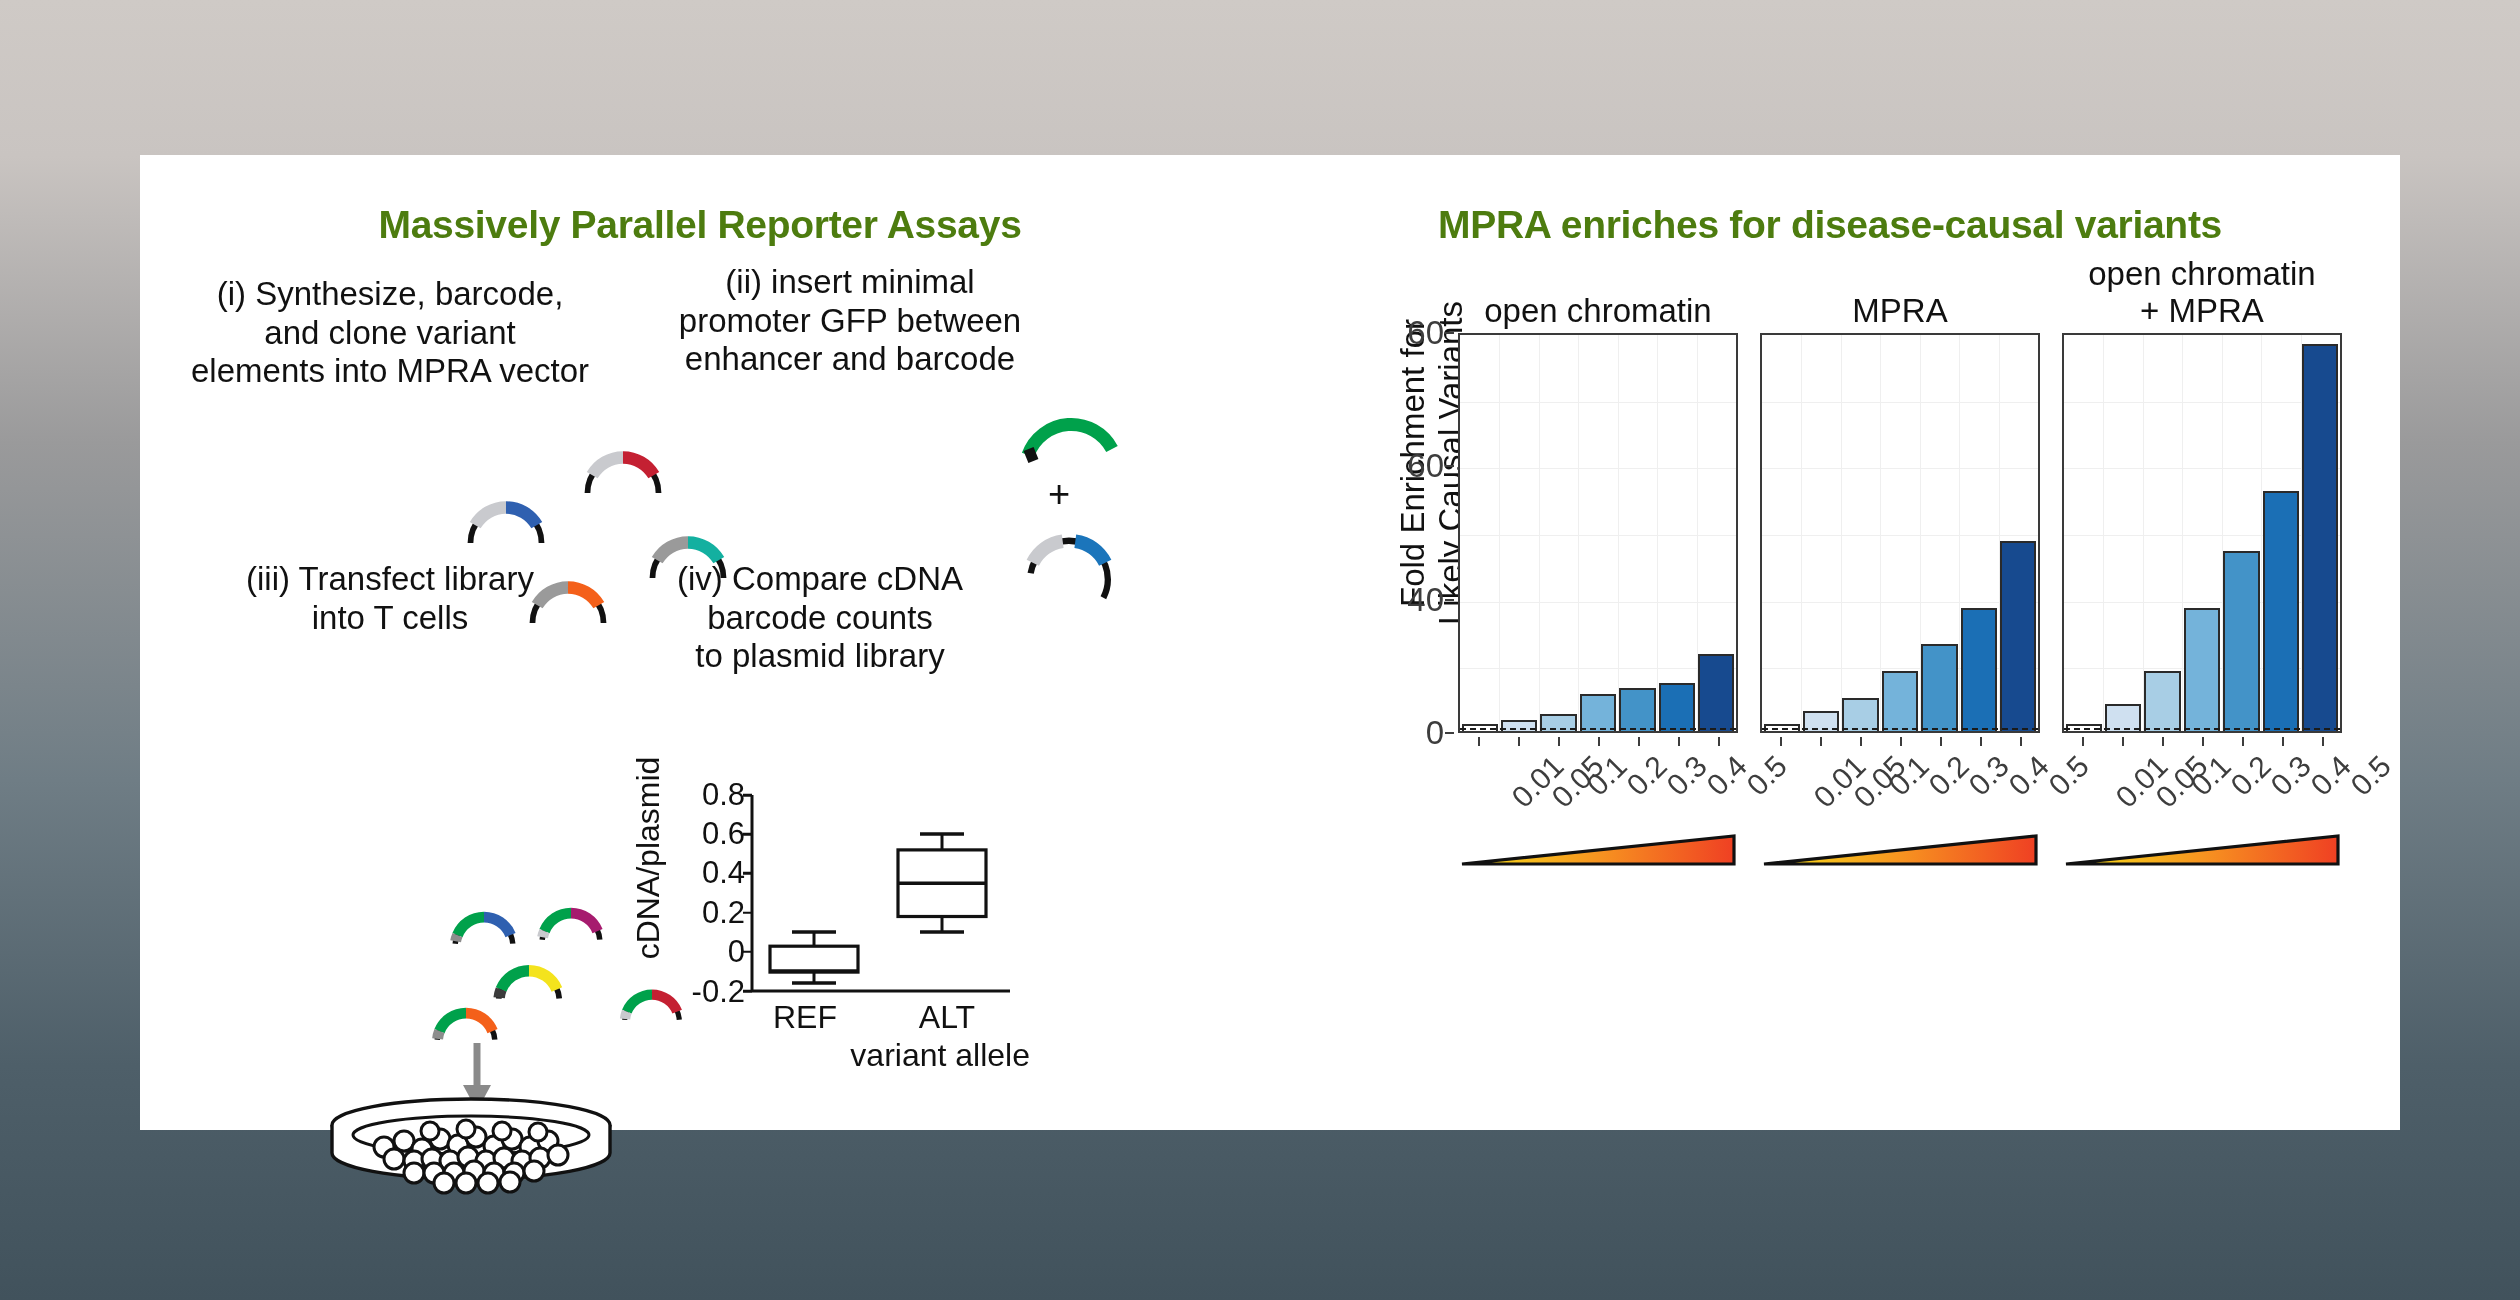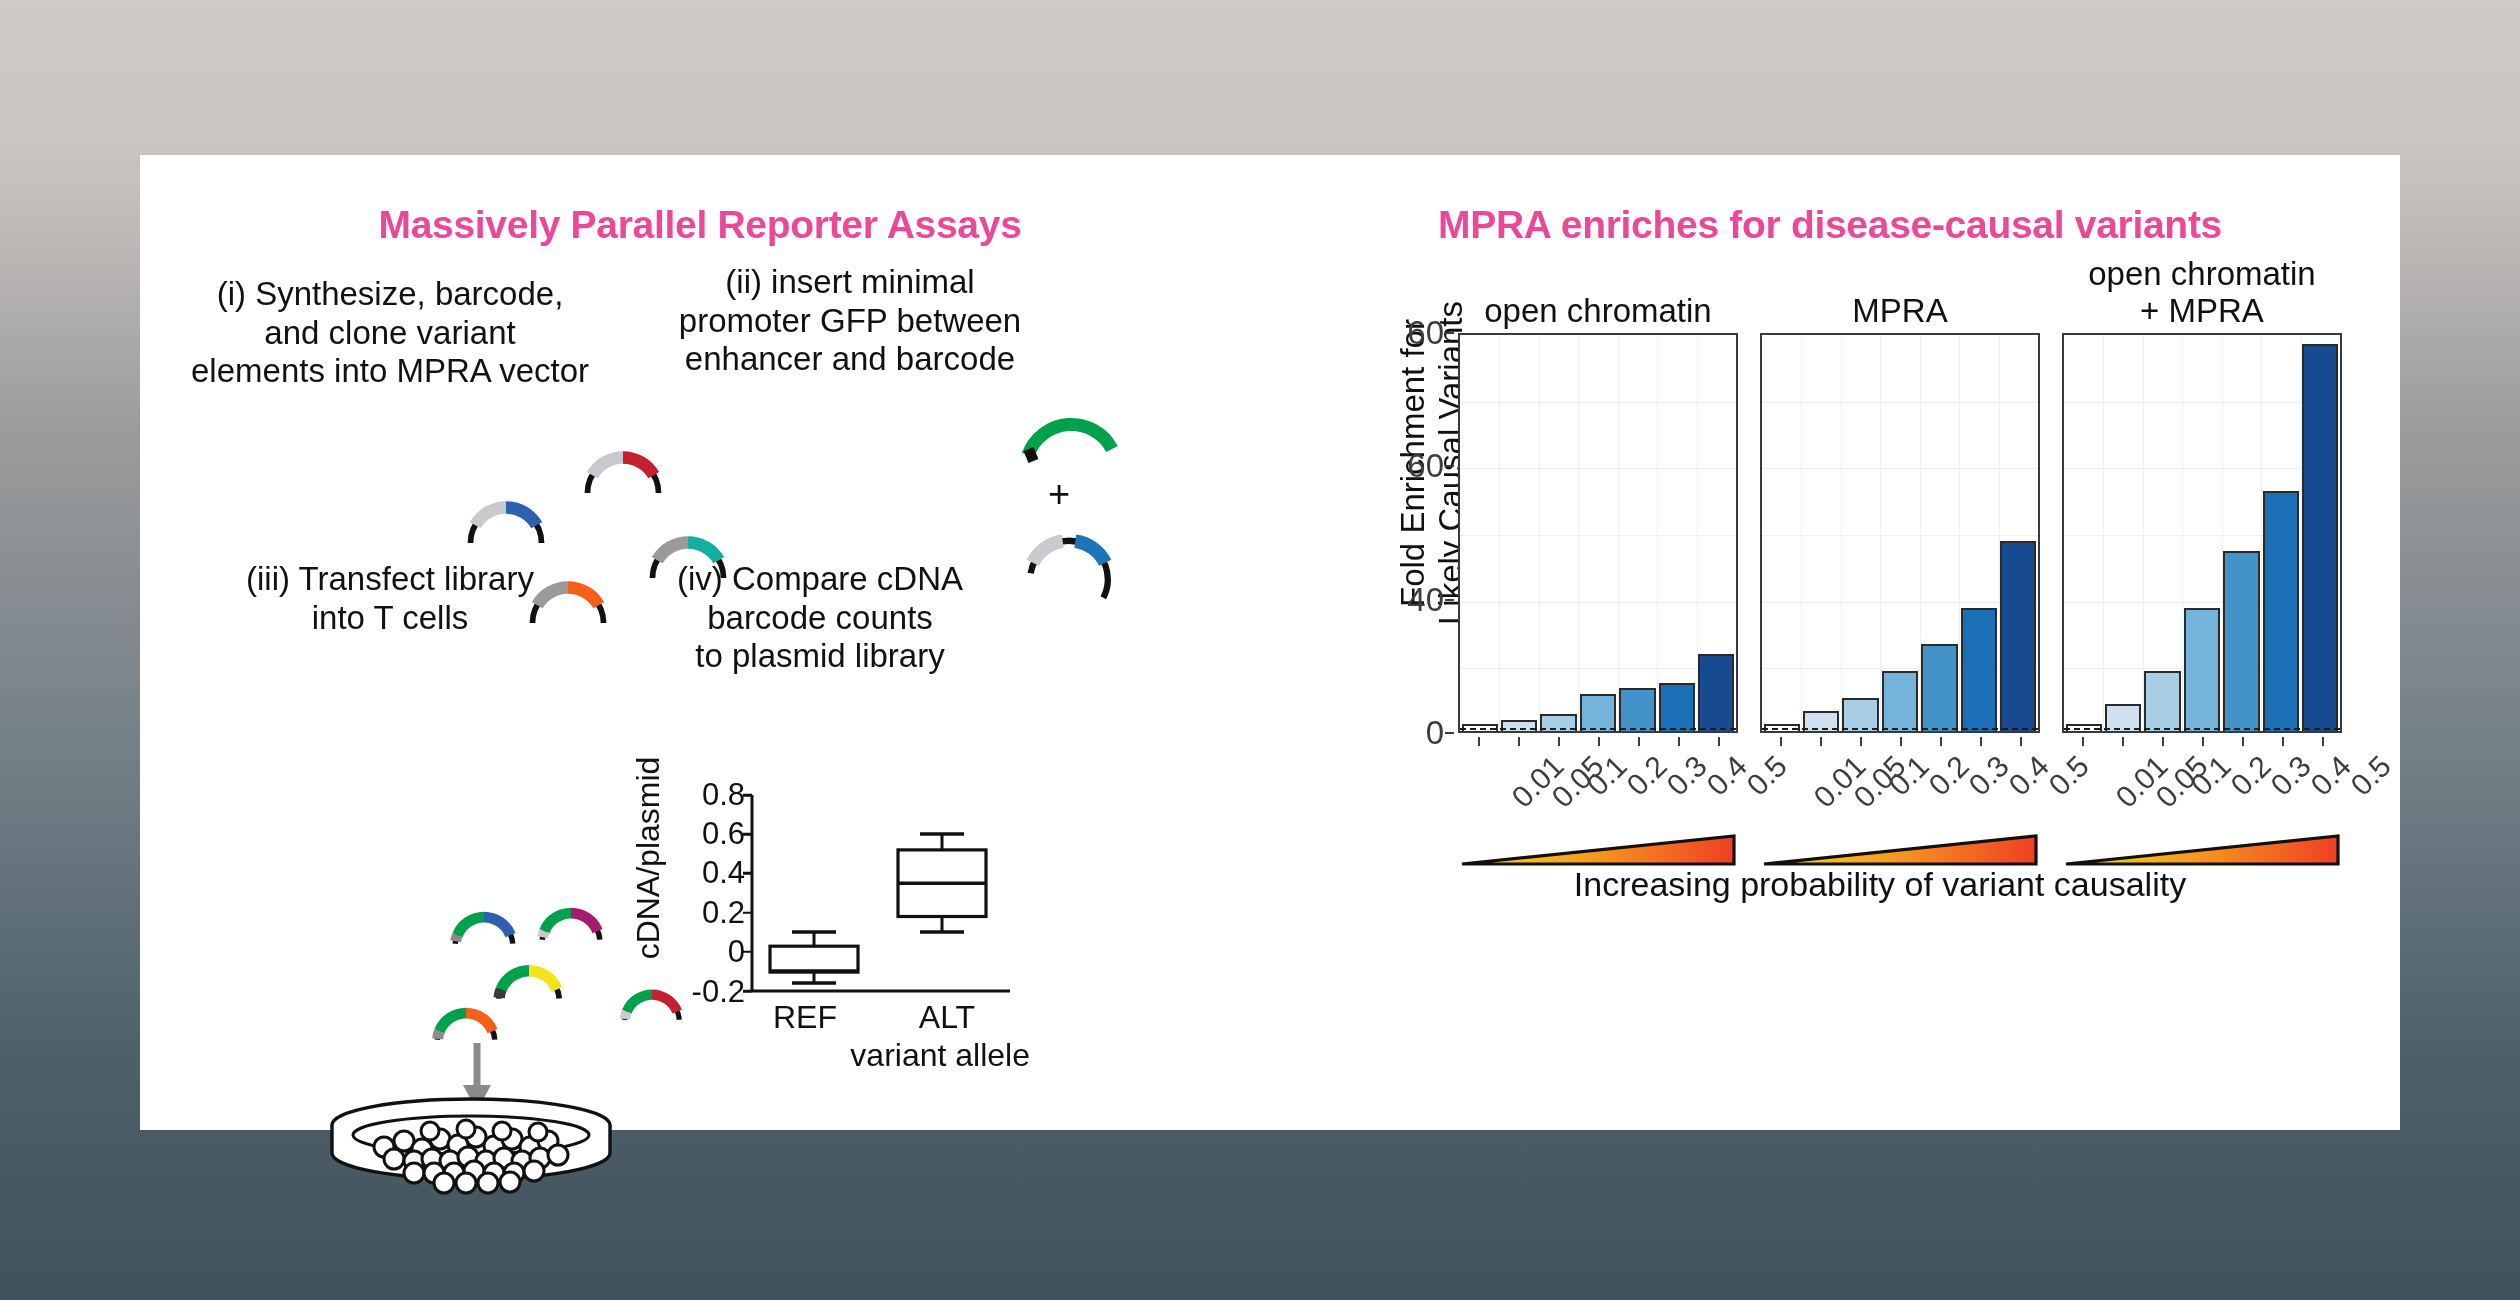--- a/index.html
+++ b/index.html
@@ -14,21 +14,21 @@
   #card {
     position: absolute;
     left: 140px; top: 155px;
     width: 2260px; height: 975px;
     background: #ffffff;
   }
 
   
   .ttl {
     font-weight: bold;
-    color: #ec4899;
+    color: #4d7c0f;
     text-align: center;
     letter-spacing: -0.3px;
   }
   .cap {
     color: #111;
     text-align: center;
     line-height: 1.17;
     white-space: pre-line;
   }
 
@@ -578,16 +578,15 @@
               <linearGradient id="wg2" x1="0" y1="0" x2="1" y2="0">
                 <stop offset="0%" stop-color="#f7e118"></stop>
                 <stop offset="50%" stop-color="#f79420"></stop>
                 <stop offset="100%" stop-color="#ef4023"></stop>
               </linearGradient>
             </defs>
             <polygon points="4,34 276,6 276,34" fill="url(#wg2)" stroke="#111" stroke-width="3.2" stroke-linejoin="miter"></polygon>
           </svg></div>
       </div>
 
-    <div id="xlab">Increasing probability of variant causality</div>
   </div>
 
 </div>
 
 </body></html>

